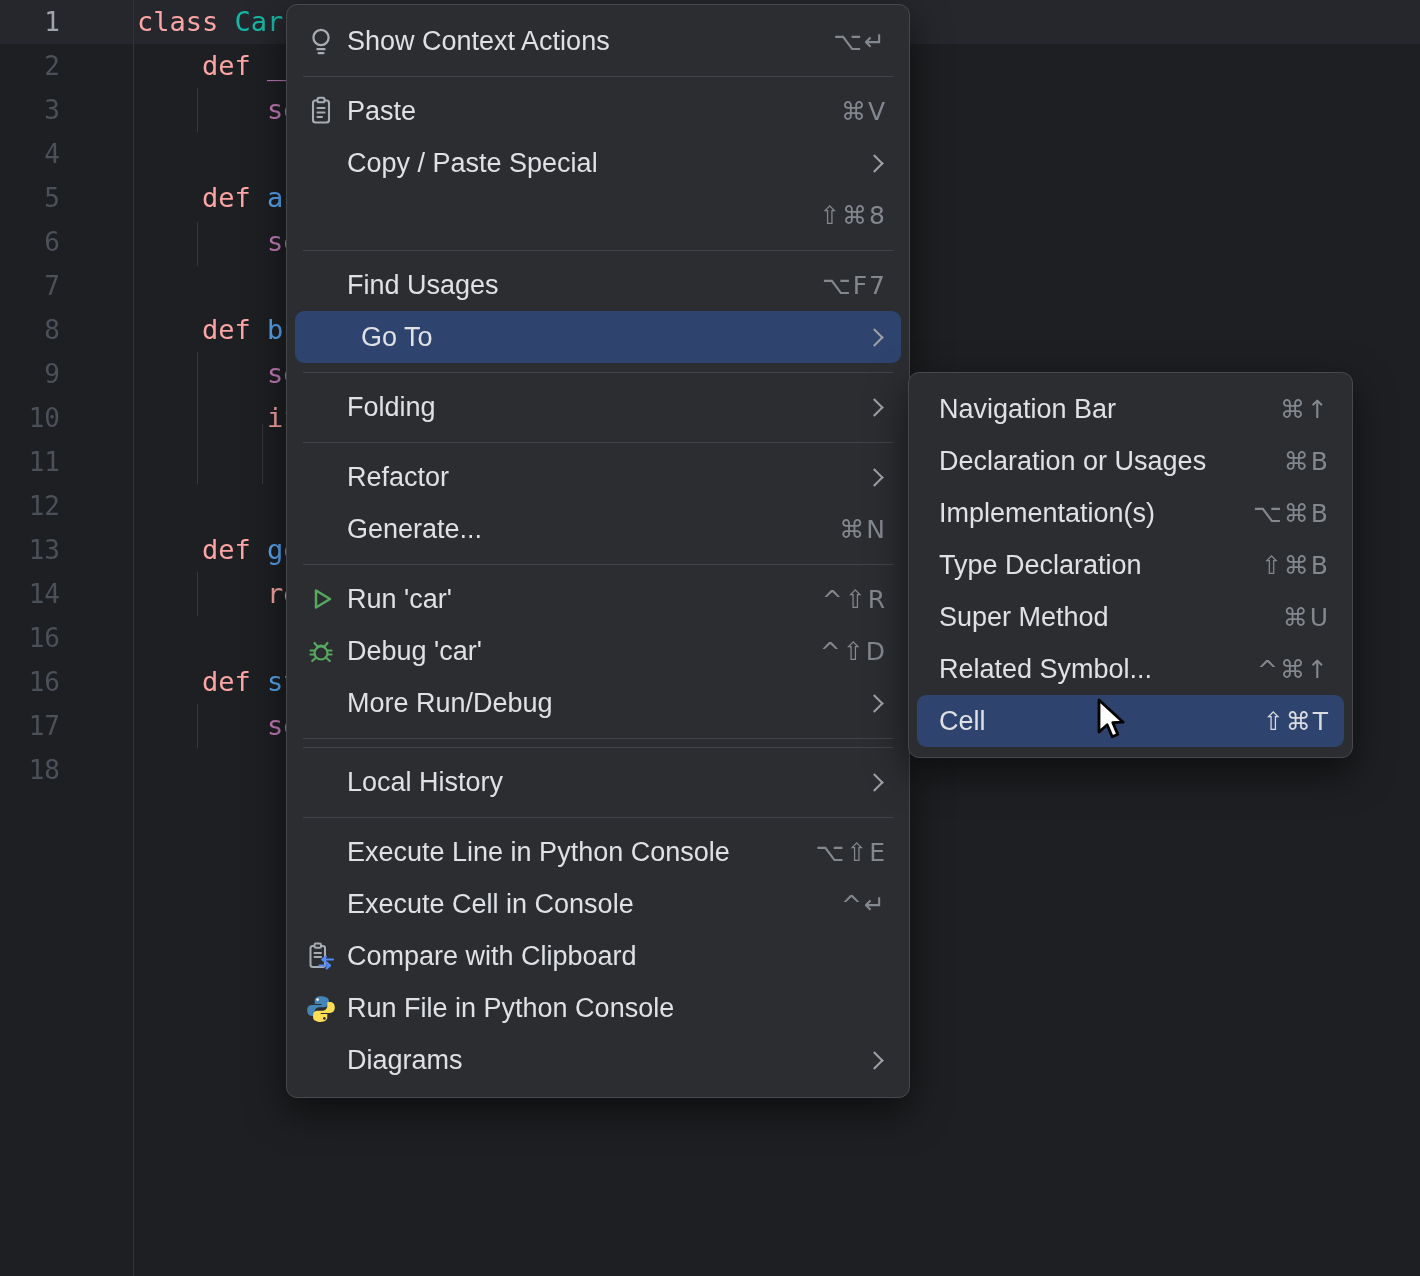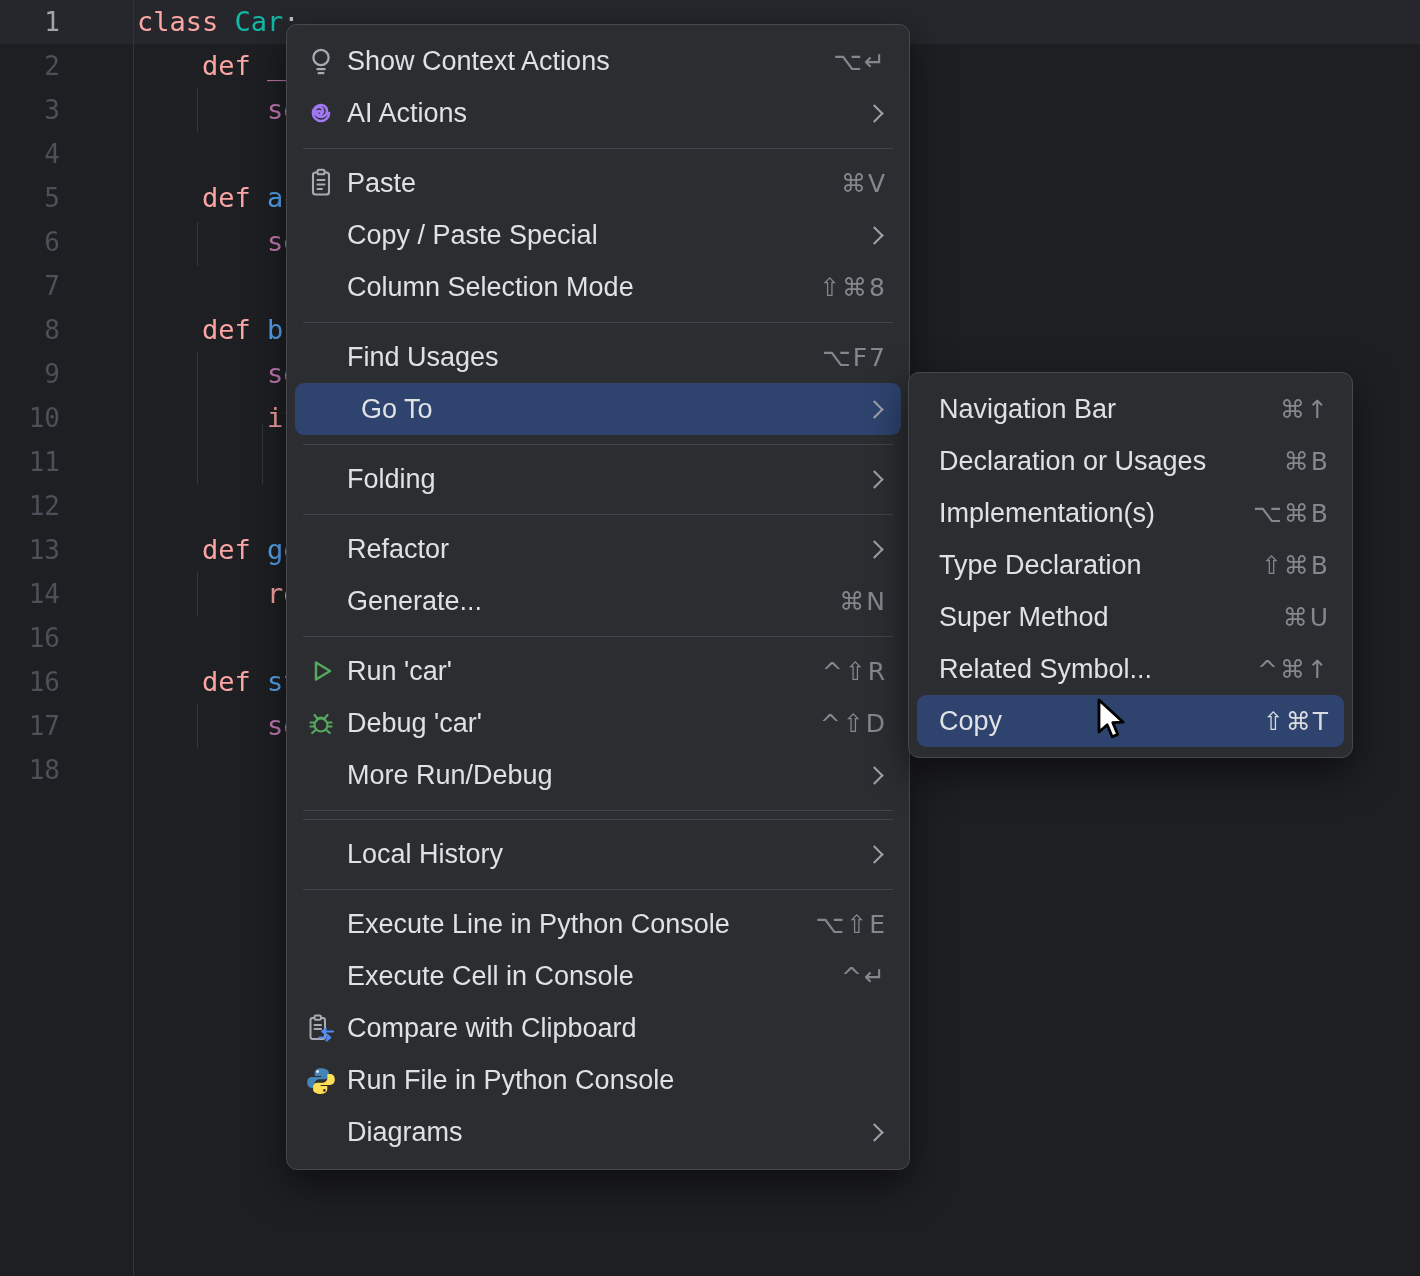--- a/index.html
+++ b/index.html
@@ -14,21 +14,21 @@
   #gutter-border{position:absolute;left:133px;top:0;width:1px;height:1276px;background:#303338;z-index:3;}
   #code{position:absolute;left:137px;top:0;z-index:3;font-family:"DejaVu Sans Mono",monospace;
         font-size:27px;color:#bcbec4;}
   .cl{height:44px;line-height:44px;white-space:pre;}
   .tok-kw{color:#fca5a5;} .tok-cls{color:#14b8a6;} .tok-fn{color:#56a8f5;}
   .tok-self{color:#c77dbb;} .tok-magic{color:#c77dbb;} .tok-num{color:#2aacb8;} .tok-pl{color:#bcbec4;}
   .indent-guide{position:absolute;width:1px;background:#35383d;z-index:2;}
   
   .menu{position:absolute;background:#2b2d31;border:1px solid #46484d;border-radius:11px;
         box-shadow:0 14px 38px rgba(0,0,0,.55);padding:10px 0;box-sizing:border-box;color:#dfe1e5;}
-  #main-menu{left:286px;top:24px;width:624px;z-index:10;}
+  #main-menu{left:286px;top:4px;width:624px;z-index:10;}
   #goto-submenu{left:908px;top:372px;width:445px;z-index:12;}
   .mi{display:flex;align-items:center;height:52px;margin:0 8px;border-radius:9px;
       padding:0 14px 0 10px;font-size:27px;box-sizing:border-box;}
   .mi.selected{background:#2e436e;padding-left:24px;}
   .mi .ic{width:32px;height:32px;flex:0 0 32px;margin-right:10px;display:flex;
           align-items:center;justify-content:center;}
   #goto-submenu .mi{padding-left:22px;}
   .mi .lbl{white-space:nowrap;}
   .mi .shortcut{margin-left:auto;color:#83878e;font-size:25px;
                 font-family:"DejaVu Sans",sans-serif;letter-spacing:2px;white-space:nowrap;}
@@ -101,31 +101,20 @@
             <g fill="none" stroke="#a8adb4" stroke-width="2.2" stroke-linecap="round">
               <circle cx="15" cy="12.5" r="7.6"></circle>
               <path d="M11.4 24.2 h7.2"></path>
               <path d="M12.6 28.2 h4.8"></path>
             </g>
           </svg>
         </span>
         <span class="lbl">Show Context Actions</span>
         <span class="shortcut">⌥↵</span>
       </div>
-      <div class="mi">
-        <span class="ic">
-          <svg width="32" height="32" viewBox="0 0 32 32">
-            <g fill="none" stroke="#a177f4" stroke-width="2.7" stroke-linecap="round">
-              <path d="M24 16 a8 8 0 1 1 -8 -8 a6 6 0 1 1 -6 6 a4 4 0 1 1 4 4 a2 2 0 1 1 2 -2"></path>
-            </g>
-          </svg>
-        </span>
-        <span class="lbl">AI Actions</span>
-        <span class="chevron"></span>
-      </div>
       <div class="msep"></div>
       <div class="mi">
         <span class="ic">
           <svg width="30" height="32" viewBox="0 0 30 32">
             <g fill="none" stroke="#a8adb4" stroke-width="2.1" stroke-linecap="round">
               <rect x="7" y="5.5" width="16" height="22" rx="2.5"></rect>
               <rect x="11.5" y="2.8" width="7" height="4.4" rx="1.5" fill="#2b2d31"></rect>
               <path d="M11.5 13 h7"></path>
               <path d="M11.5 17.5 h7"></path>
               <path d="M11.5 22 h4.5"></path>
@@ -135,21 +124,20 @@
         <span class="lbl">Paste</span>
         <span class="shortcut">⌘V</span>
       </div>
       <div class="mi">
         <span class="ic"></span>
         <span class="lbl">Copy / Paste Special</span>
         <span class="chevron"></span>
       </div>
       <div class="mi">
         <span class="ic"></span>
-        <span class="lbl">Column Selection Mode</span>
         <span class="shortcut">⇧⌘8</span>
       </div>
       <div class="msep"></div>
       <div class="mi">
         <span class="ic"></span>
         <span class="lbl">Find Usages</span>
         <span class="shortcut">⌥F7</span>
       </div>
       <div class="mi selected">
         <span class="ic"></span>
@@ -281,21 +269,21 @@
       </div>
       <div class="mi">
         <span class="lbl">Super Method</span>
         <span class="shortcut">⌘U</span>
       </div>
       <div class="mi">
         <span class="lbl">Related Symbol...</span>
         <span class="shortcut">^⌘↑</span>
       </div>
       <div class="mi selected">
-        <span class="lbl">Copy</span>
+        <span class="lbl">Cell</span>
         <span class="shortcut">⇧⌘T</span>
       </div>
     </div>
 
   <div id="cursor">
     <svg width="38" height="46" viewBox="0 0 19 23">
       <path d="M2.5 1.5 L2.5 17.5 L6.6 13.9 L9.1 19.9 L11.9 18.7 L9.4 12.8 L14.6 12.6 Z" fill="#ffffff" stroke="#000000" stroke-width="1.4" stroke-linejoin="round"></path>
     </svg>
   </div>
 </div>

